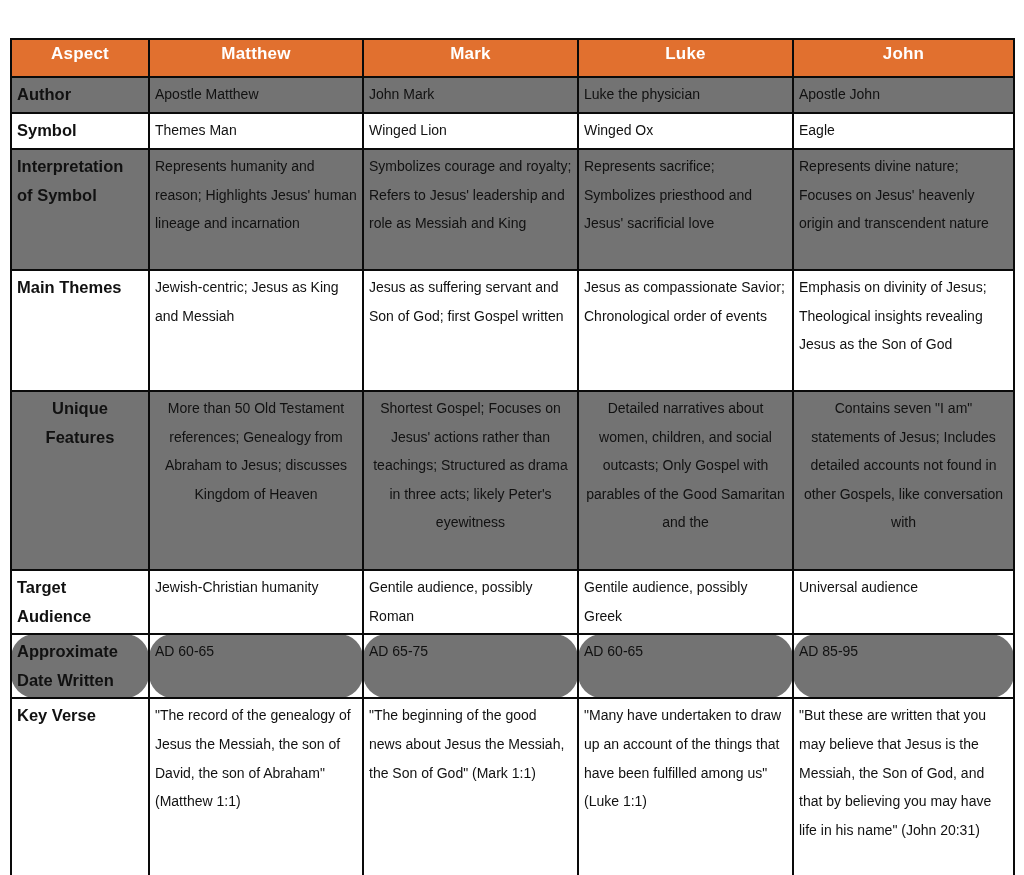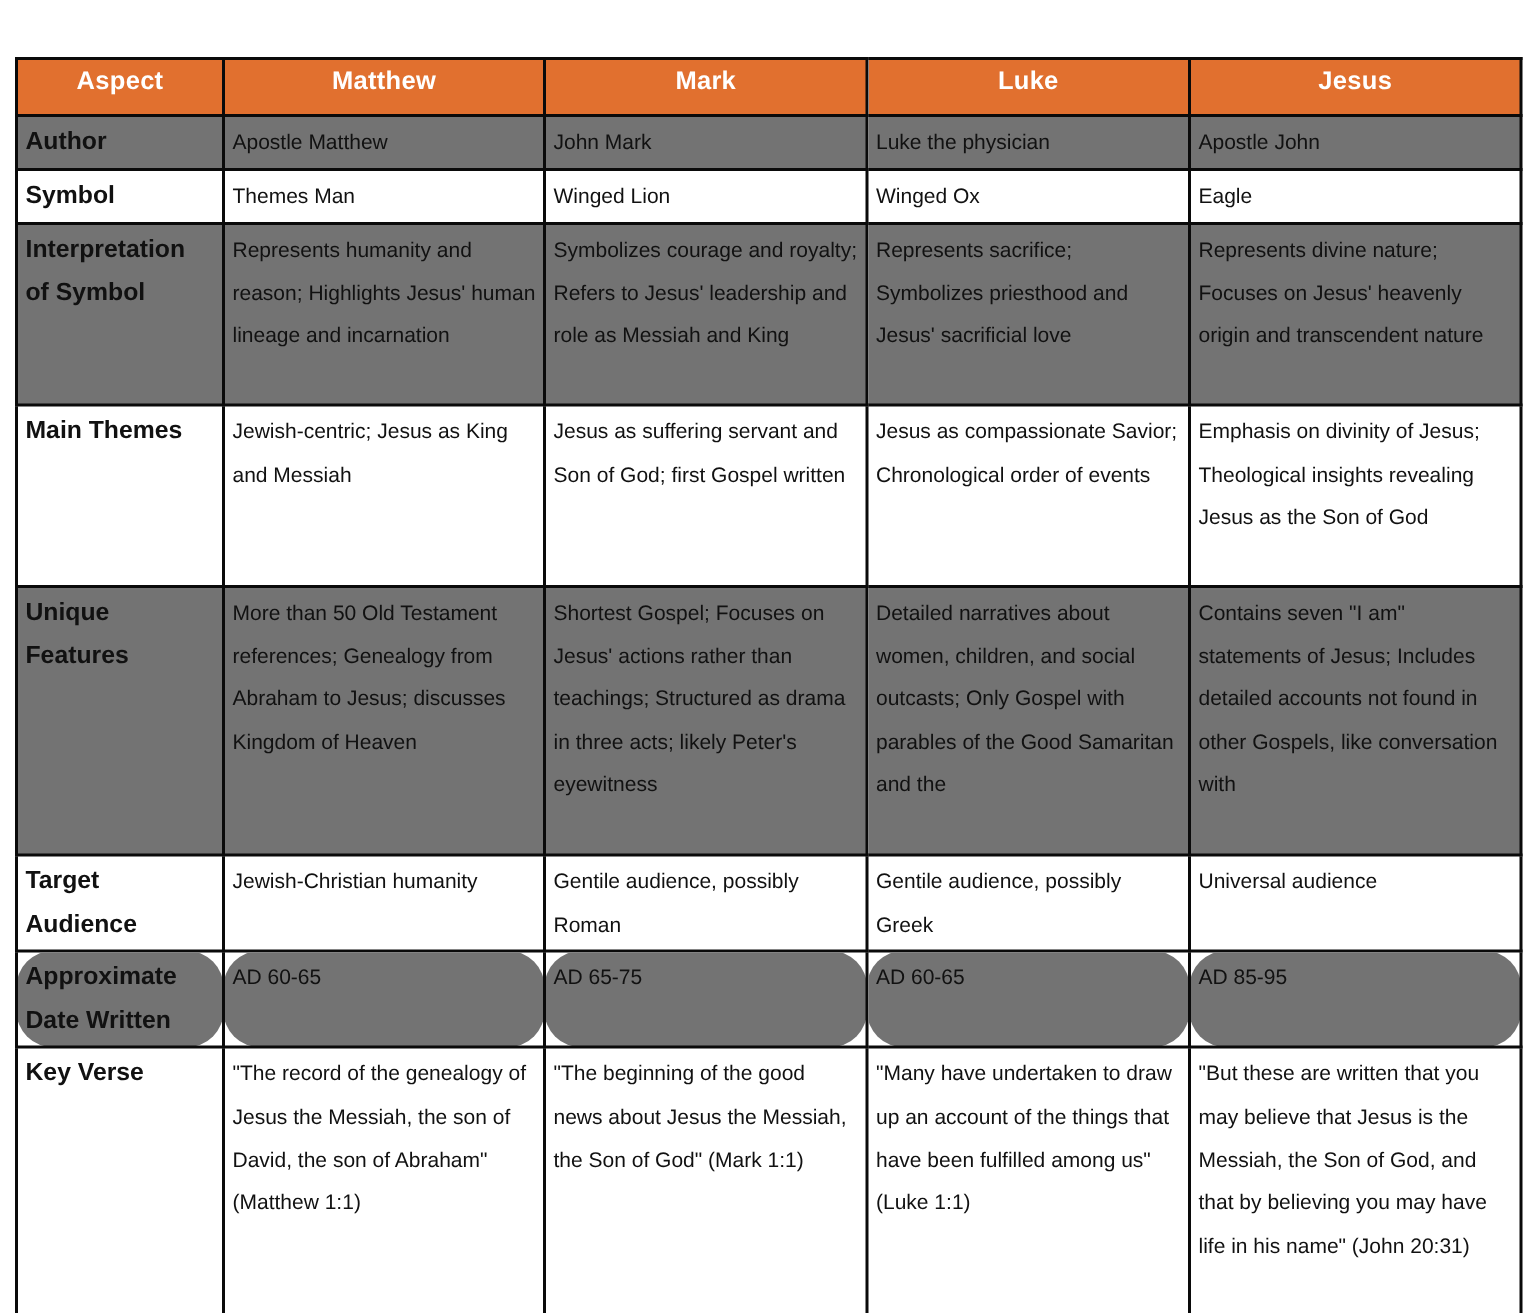--- a/index.html
+++ b/index.html
@@ -63,21 +63,21 @@
     font-size: 16.5px;
   }
   tr.band-tint td { background: #737373; }
   tr.band-plain td { background: #FFFFFF; }
 
   
   tr.r-author td        { height: 29px; }
   tr.r-symbol td        { height: 29px; border-radius: 12px; }
   tr.r-interp td        { height: 114px; }
   tr.r-themes td        { height: 114px; }
-  tr.r-unique td        { height: 172px; }
+  tr.r-unique td        { height: 172px; text-align: center; }
   tr.r-target td        { height: 57px; }
   tr.r-date td          { height: 57px; border-radius: 24px; }
   tr.r-verse td         { height: 229px; }
 </style>
 </head>
 <body>
 
 <div id="table-wrap">
   <table class="gospel-table">
     <colgroup>
@@ -86,21 +86,21 @@
       <col class="c-mark">
       <col class="c-luke">
       <col class="c-john">
     </colgroup>
     <thead>
       <tr>
         <th>Aspect</th>
         <th>Matthew</th>
         <th>Mark</th>
         <th>Luke</th>
-        <th>Jesus</th>
+        <th>John</th>
       </tr>
     </thead>
     <tbody>
 
       <tr class="band-tint r-author">
         <td class="aspect-cell">Author</td>
         <td>Apostle Matthew</td>
         <td>John Mark</td>
         <td>Luke the physician</td>
         <td>Apostle John</td>

